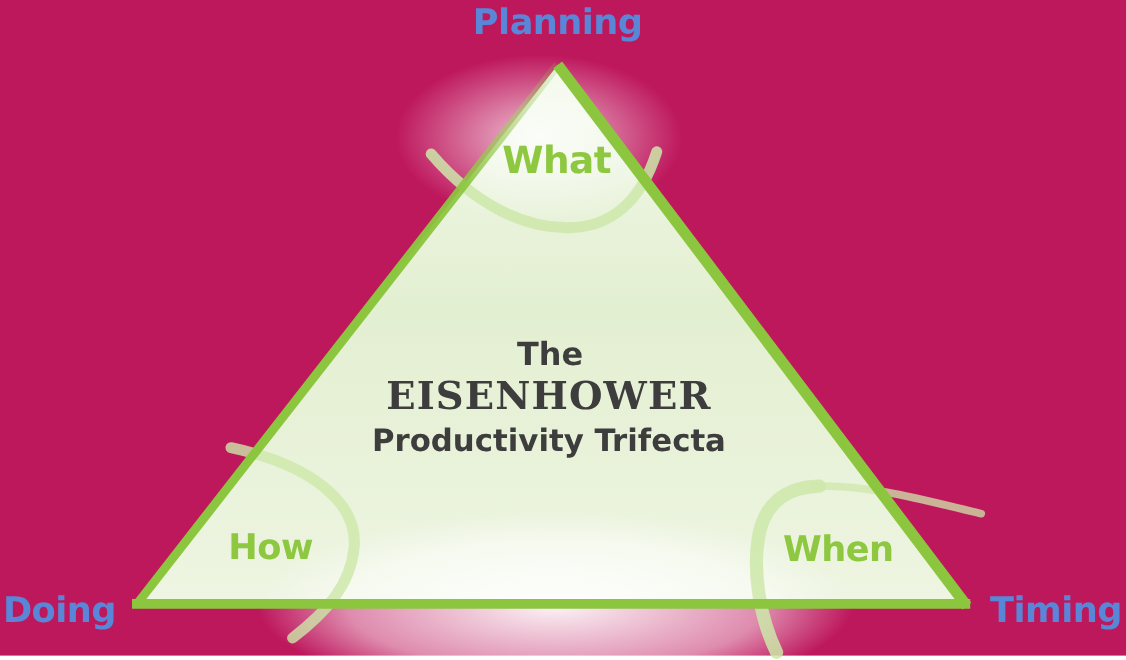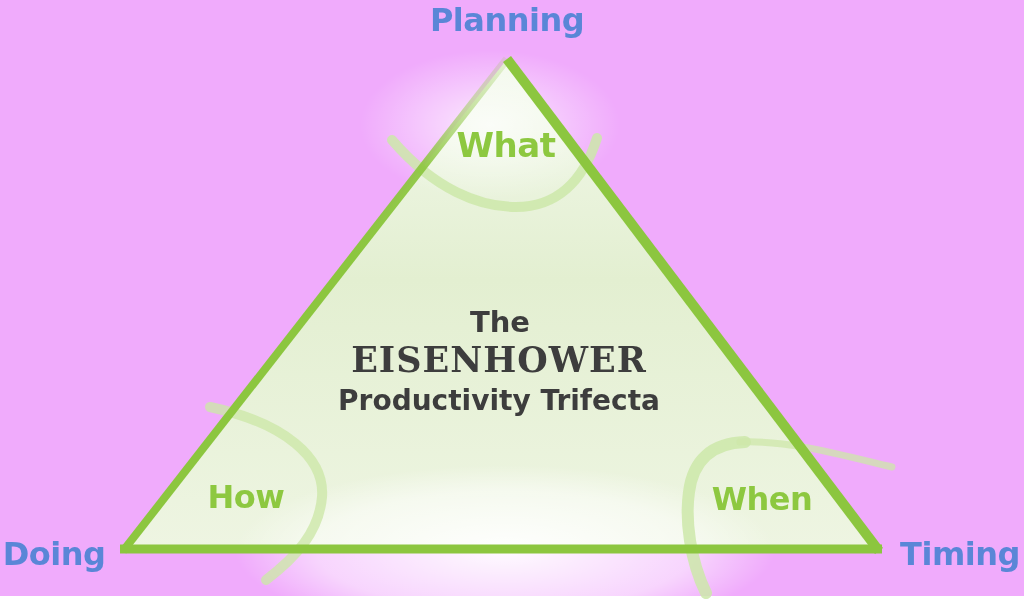--- a/index.html
+++ b/index.html
@@ -8,21 +8,21 @@
     background: #ffffff;
     width: 1024px;
     height: 600px;
     overflow: hidden;
     font-family: "DejaVu Sans", sans-serif;
   }
   .stage {
     position: relative;
     width: 1024px;
     height: 596px;
-    background: #f0abfc;
+    background: #be185d;
   }
   svg { display: block; }
 
   .outer-label {
     font-family: "DejaVu Sans", sans-serif;
     font-weight: bold;
     font-size: 32px;
     letter-spacing: -0.5px;
     fill: #5a86d7;
   }

